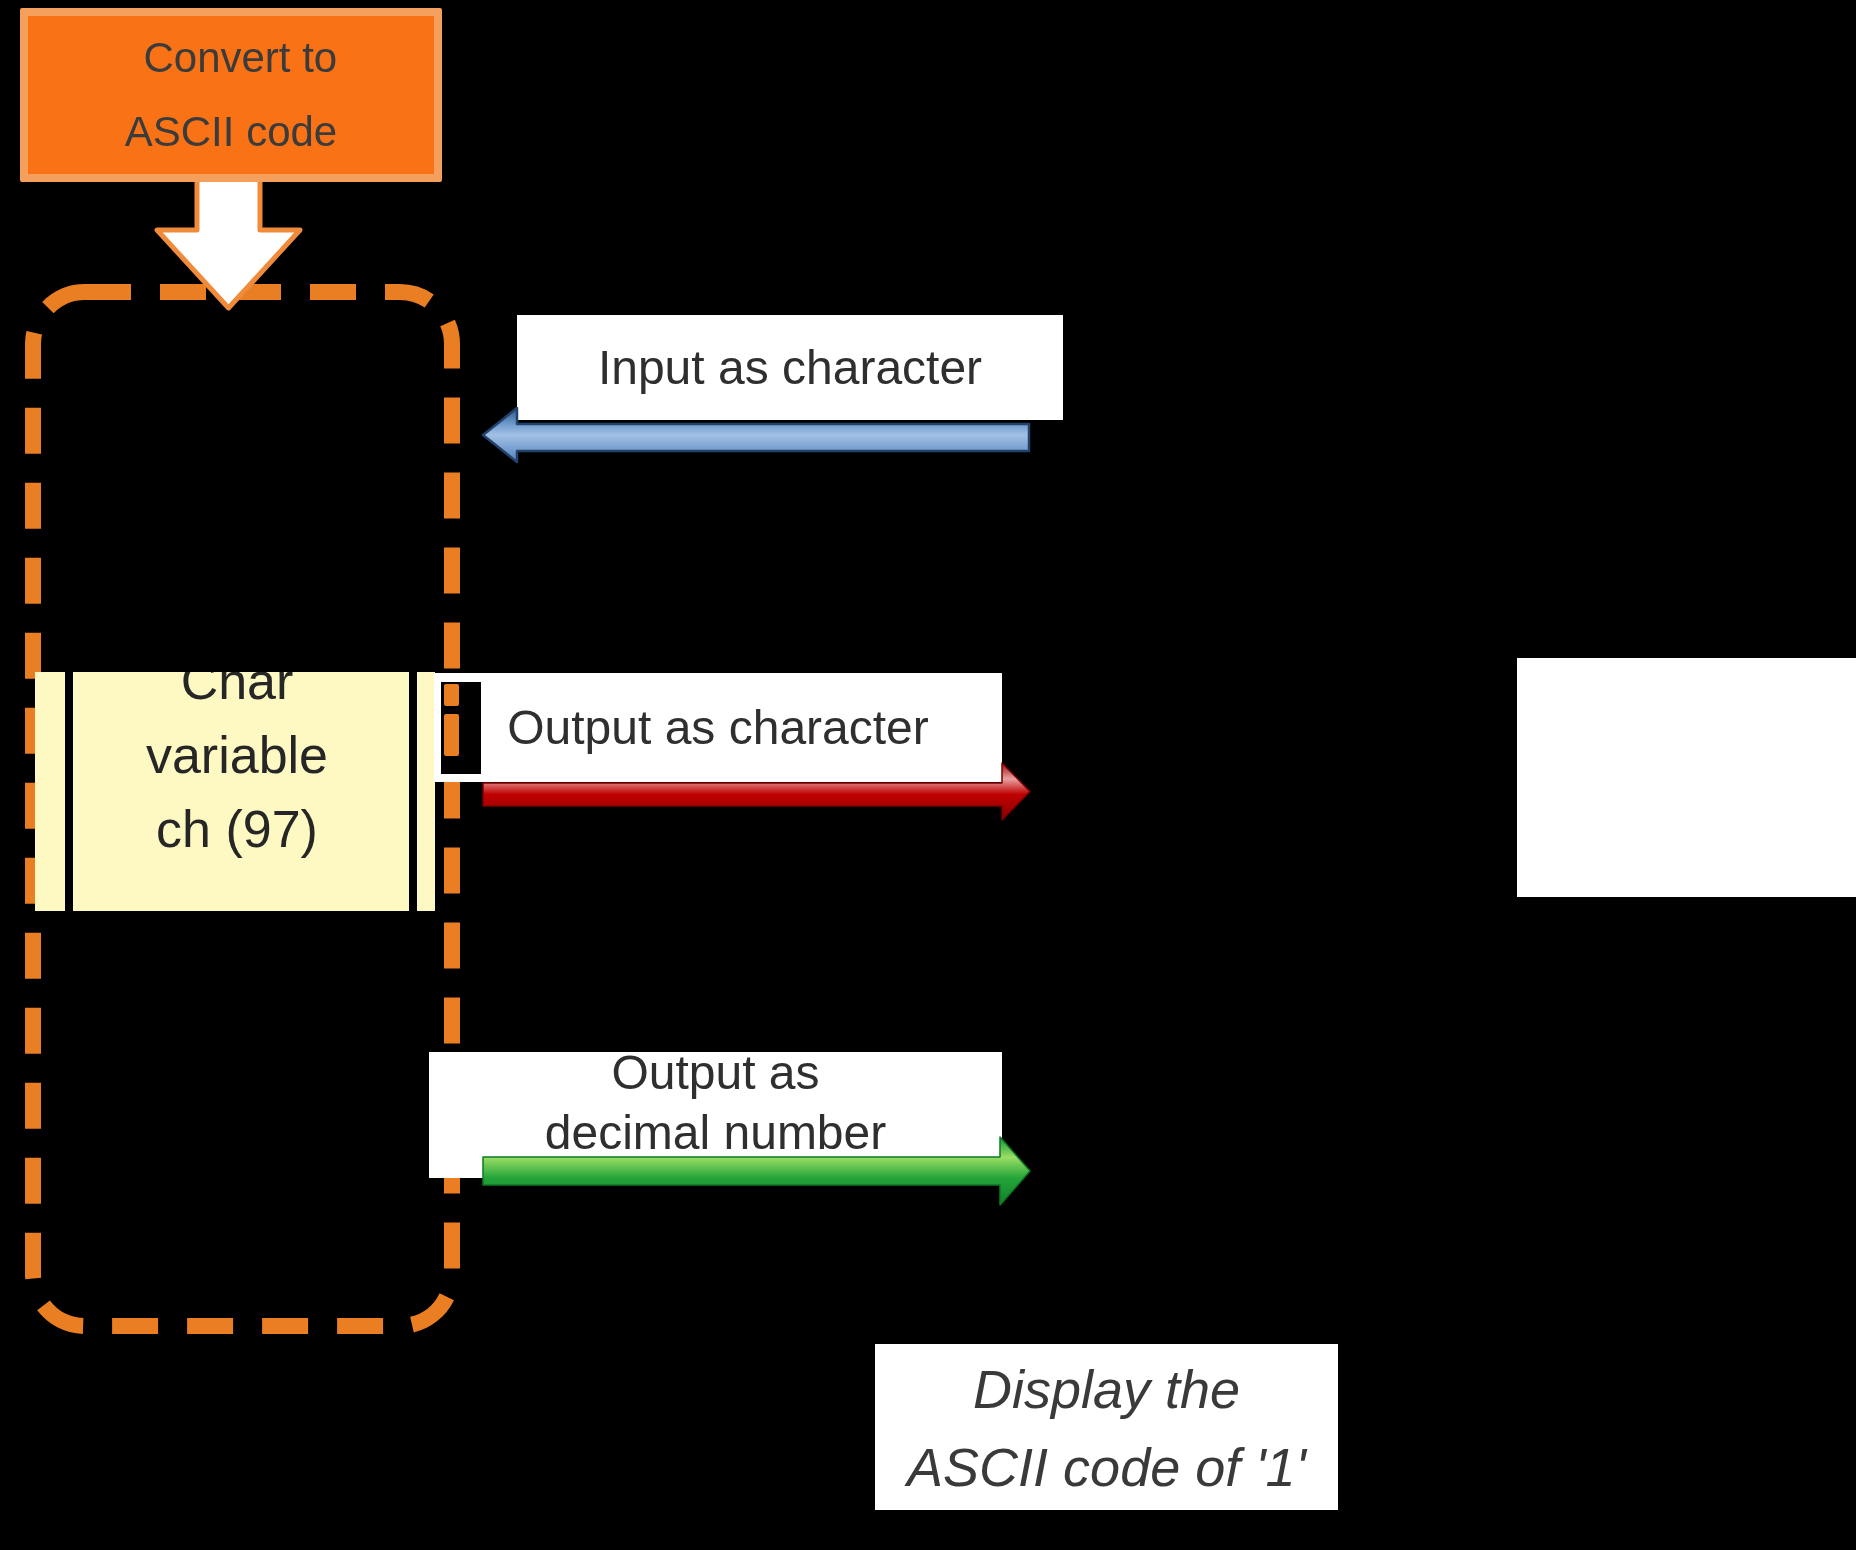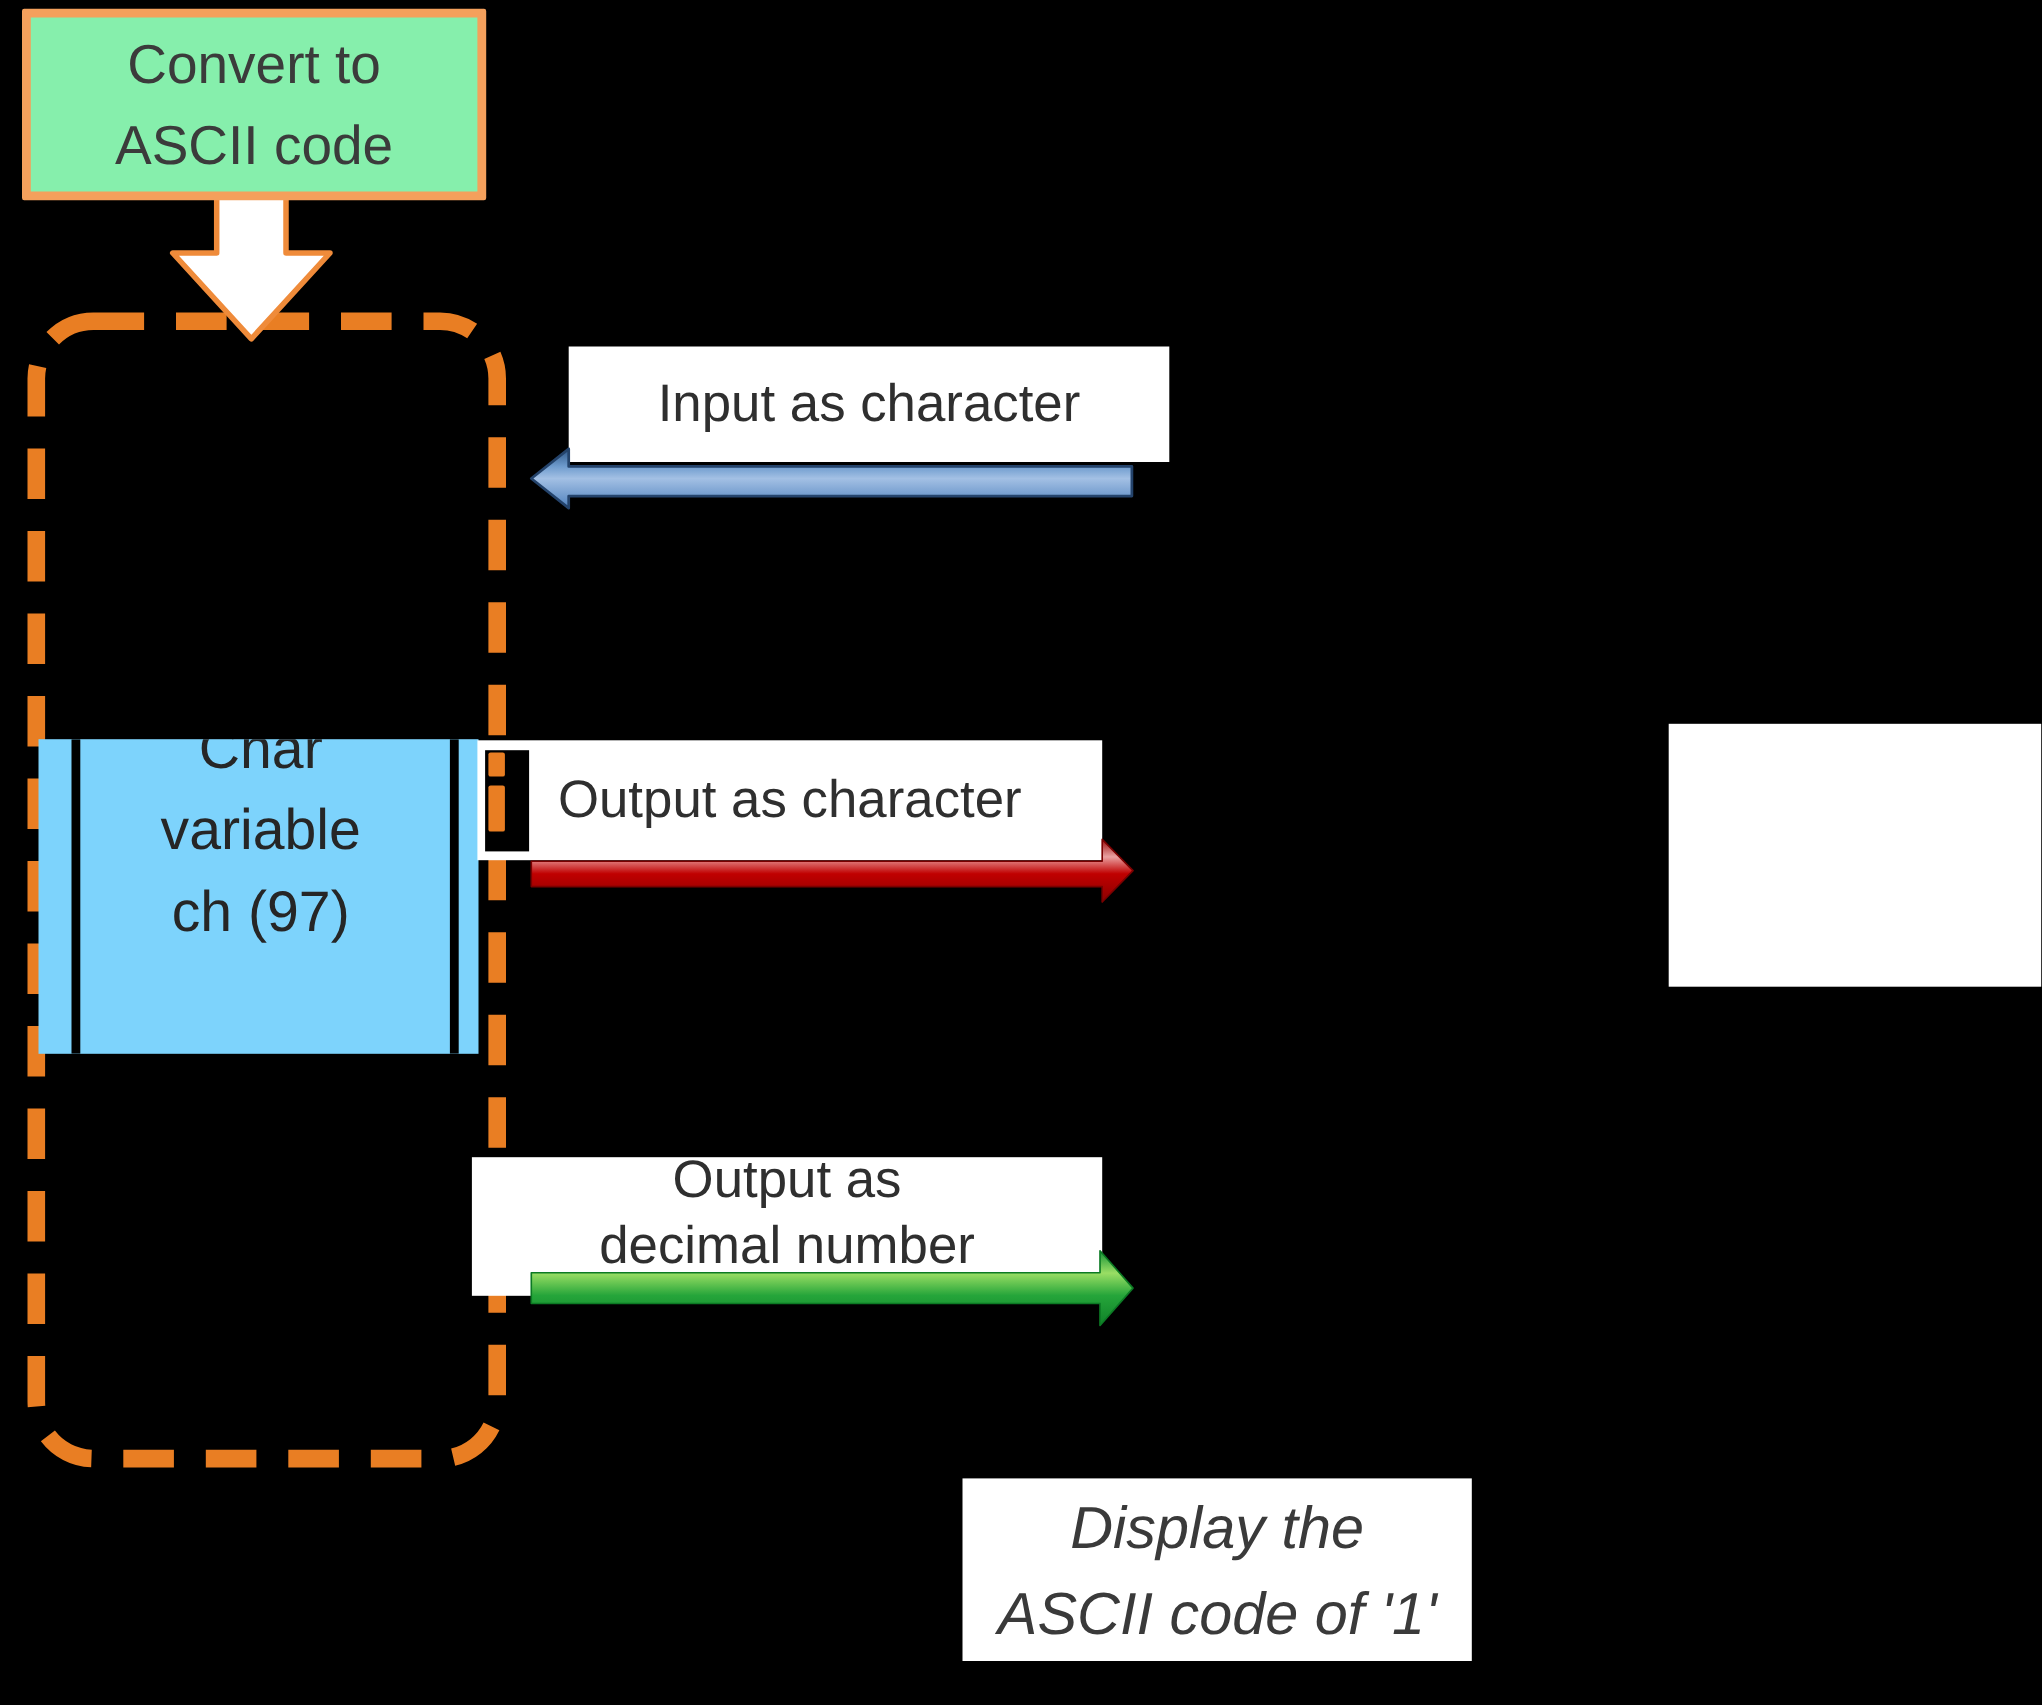--- a/index.html
+++ b/index.html
@@ -5,30 +5,30 @@
   html,body{margin:0;padding:0;background:#000;}
   #canvas{
     position:relative;width:1856px;height:1550px;background:#000000;
     font-family:"Liberation Sans","DejaVu Sans",sans-serif;color:#333;
     overflow:hidden;
   }
   .abs{position:absolute;}
   .pre{white-space:pre-line;}
   
   .callout{
-    left:20px;top:8px;width:406px;height:158px;background:#86efac;
+    left:20px;top:8px;width:406px;height:158px;background:#f97316;
     border:8px solid #f4a05c;border-radius:2px;
-    display:flex;align-items:center;justify-content:center;text-align:center;
-    font-size:50px;line-height:74px;color:#3b3b3b;
+    display:flex;align-items:center;justify-content:center;text-align:right;
+    font-size:42px;line-height:74px;color:#3b3b3b;
   }
   
   .fullsvg{left:0;top:0;width:1856px;height:1550px;}
   
   .procbox{
-    left:35px;top:672px;width:400px;height:286px;background:#7dd3fc;overflow:hidden;
+    left:35px;top:672px;width:400px;height:239px;background:#fef9c3;overflow:hidden;
   }
   .procbox .vline{position:absolute;top:0;bottom:0;width:8px;background:#000;}
   .procbox .vl-left{left:30px;}
   .procbox .vl-right{left:374px;}
   .procbox .ptext{
     position:absolute;left:38px;right:34px;top:-28px;text-align:center;
     font-size:52px;line-height:74px;color:#262626;
   }
   
   .lbl{background:#fff;color:#2f2f2f;text-align:center;overflow:hidden;}

